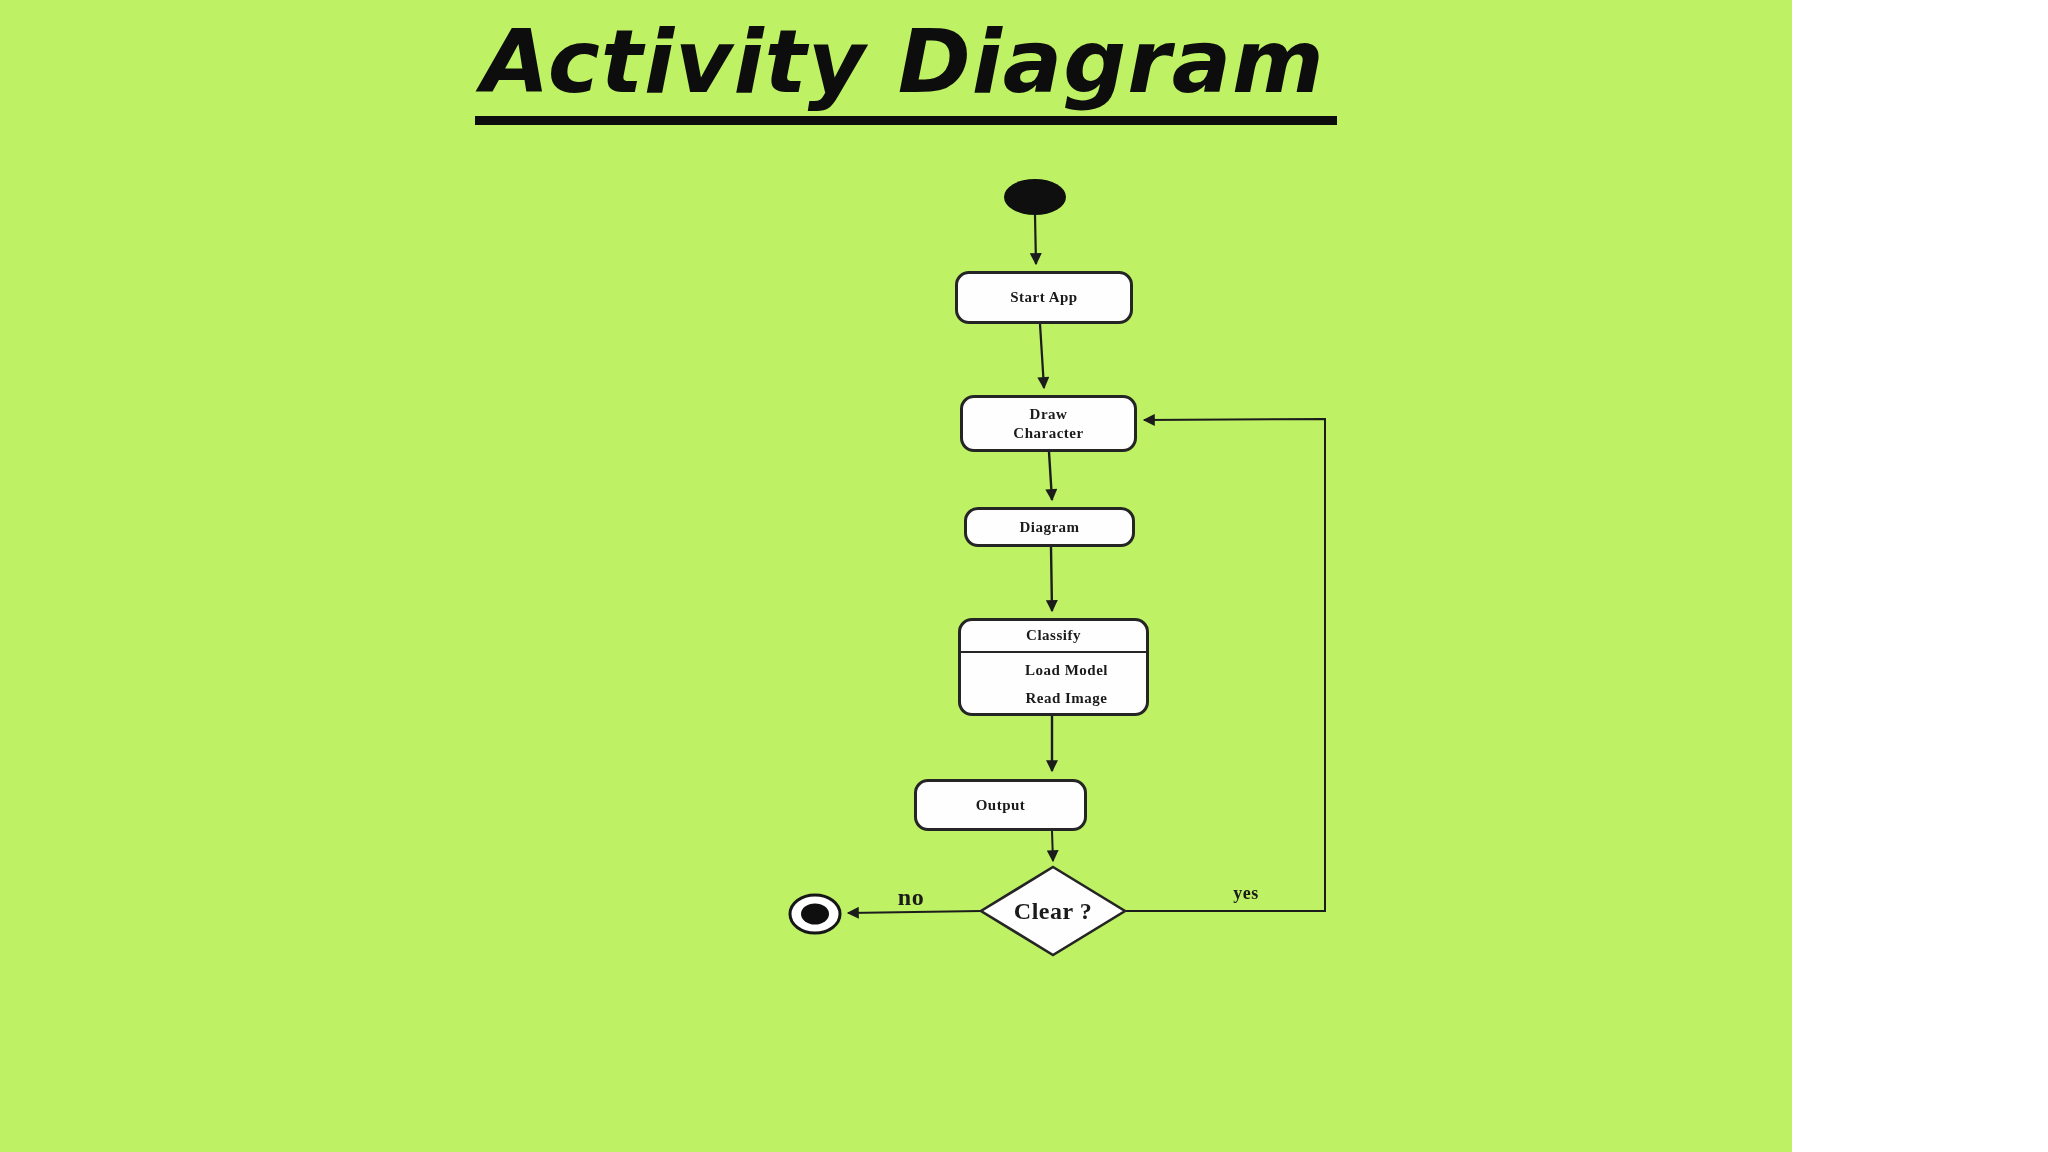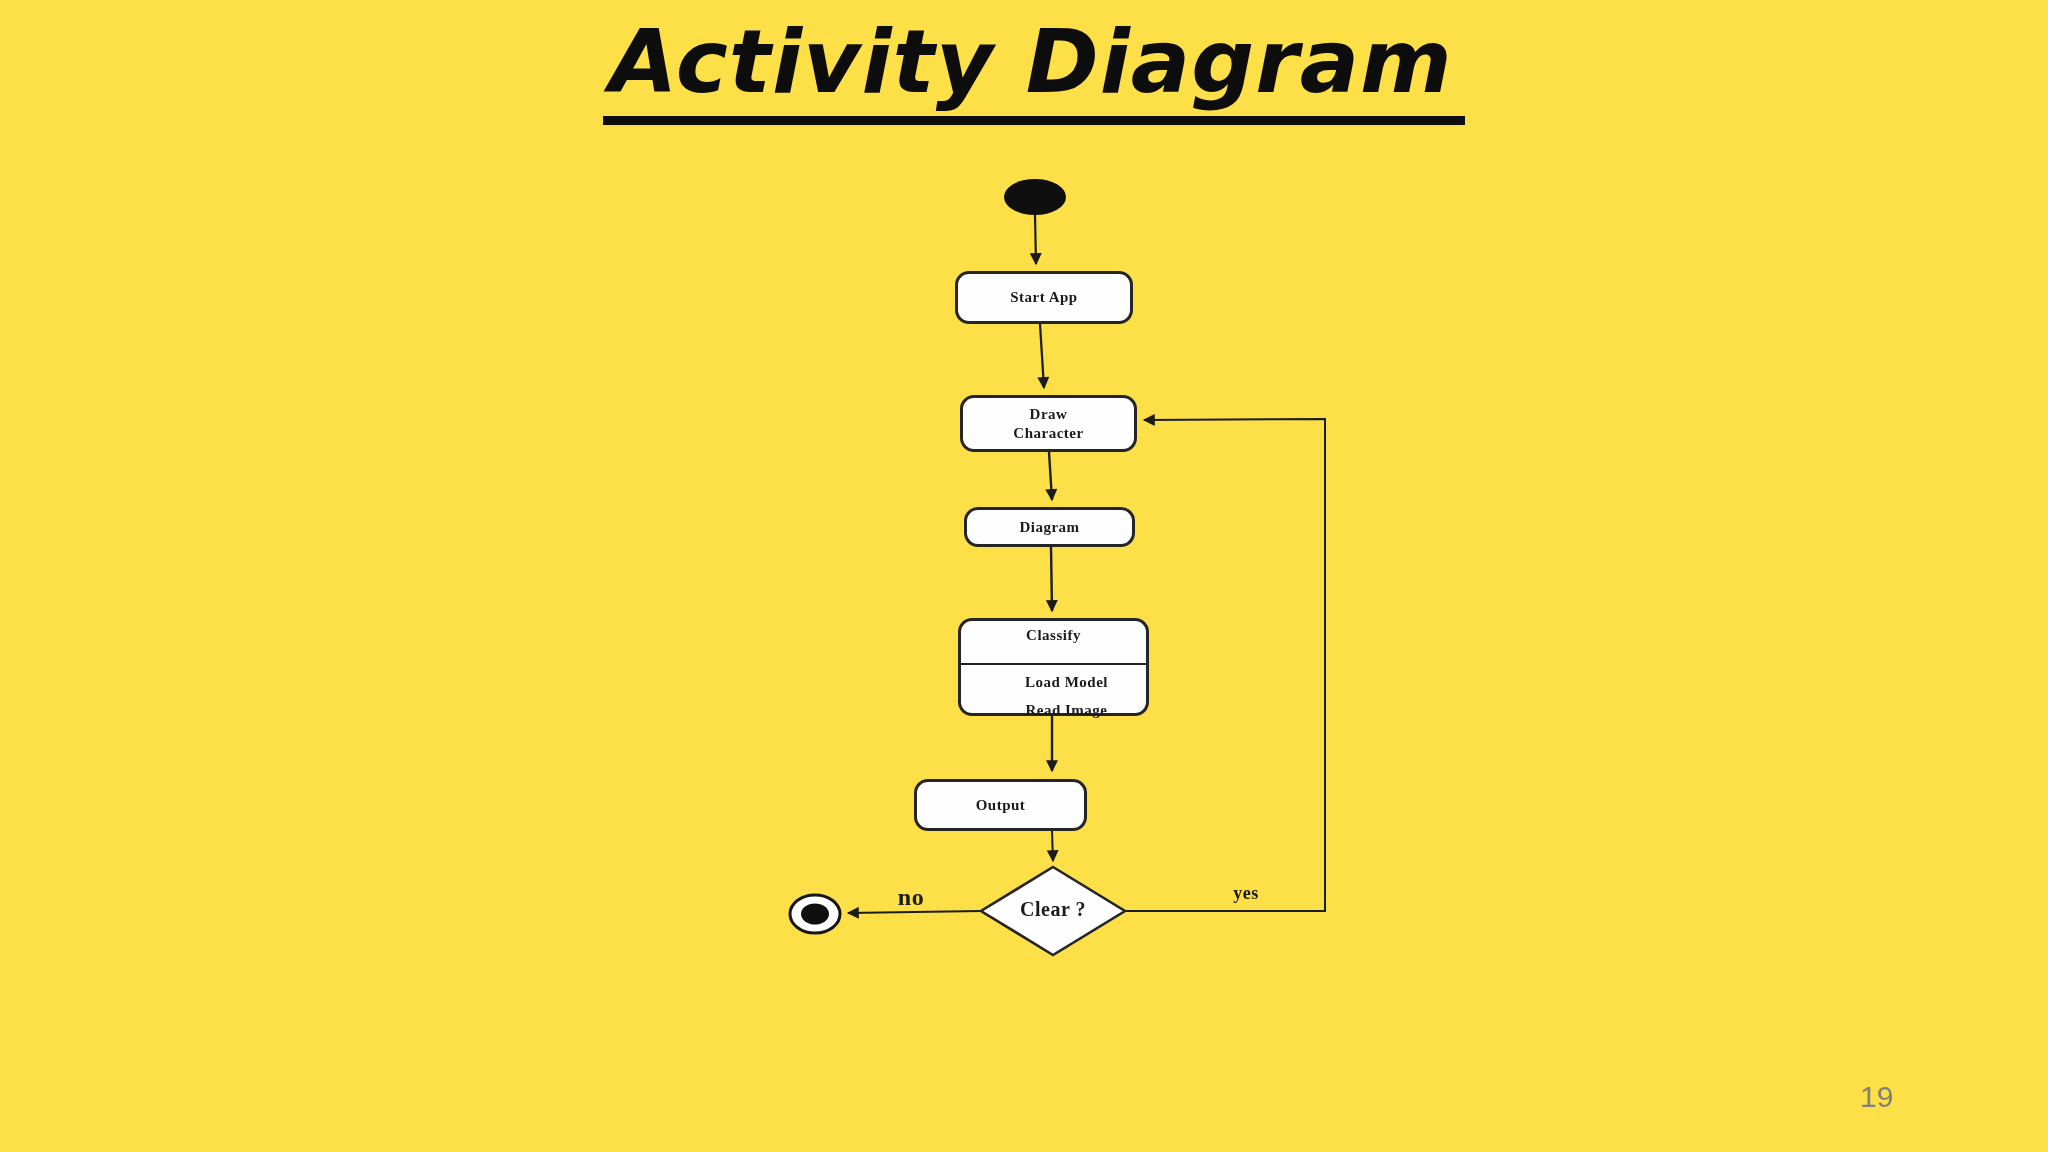--- a/index.html
+++ b/index.html
@@ -1,20 +1,20 @@
 <!DOCTYPE html>
 <html><head>
 <meta charset="utf-8">
 <style>
   html, body { margin: 0; padding: 0; background: #ffffff; }
   .slide {
     position: relative;
-    width: 2048px;
+    width: 1792px;
     height: 1152px;
-    background: #fde047;
+    background: #bef264;
     overflow: hidden;
     font-family: "Liberation Serif", serif;
     color: #1b1b1b;
   }
 
   
   .title-wrap {
     position: absolute;
     left: 0; top: 14px;
     width: 100%;
@@ -60,37 +60,37 @@
   }
   .box-start-app    { left: 955px; top: 271px; width: 178px; height: 53px; }
   .box-draw-char    { left: 960px; top: 395px; width: 177px; height: 57px; }
   .box-predict      { left: 964px; top: 507px; width: 171px; height: 40px; }
   .box-classify     { left: 958px; top: 618px; width: 191px; height: 98px; padding: 0; justify-content: flex-start; }
   .box-output       { left: 914px; top: 779px; width: 173px; height: 52px; }
 
   .classify-header {
     width: 100%;
     border-bottom: 2.5px solid #252525;
-    padding: 5px 0 18px 0;
+    padding: 5px 0 6px 0;
     box-sizing: border-box;
   }
   .classify-body {
     width: 100%;
     padding-top: 4px;
   }
   .classify-body .item { padding: 4px 0 5px 0; margin-left: 26px; }
 
   
   .float-label {
     position: absolute;
     font-weight: bold;
     text-align: center;
     letter-spacing: 0.5px;
   }
-  .label-clear { left: 980px; top: 898px; width: 146px; font-size: 20px; }
+  .label-clear { left: 980px; top: 898px; width: 146px; font-size: 24px; }
   .label-no    { left: 888px; top: 884px; width: 46px;  font-size: 24px; }
   .label-yes   { left: 1220px; top: 883px; width: 52px; font-size: 18px; }
 
   
   .page-number {
     position: absolute;
     left: 1860px; top: 1080px;
     font-family: "Liberation Sans", sans-serif;
     font-size: 30px;
     color: #7f7f7f;

